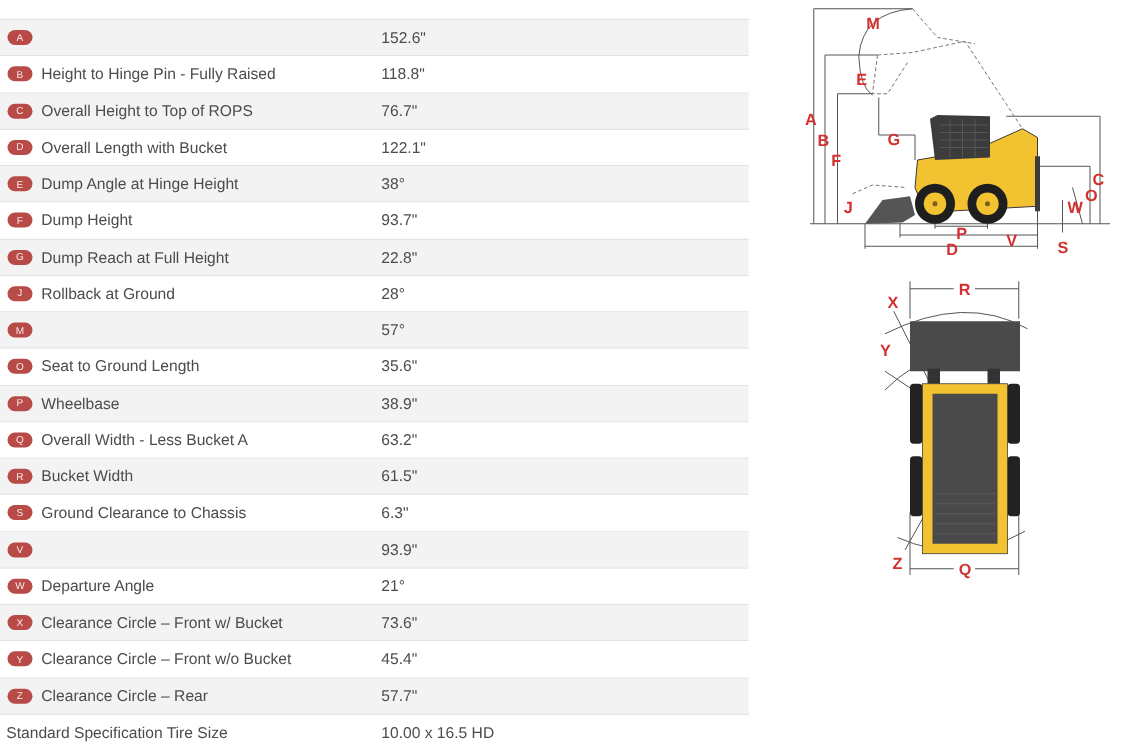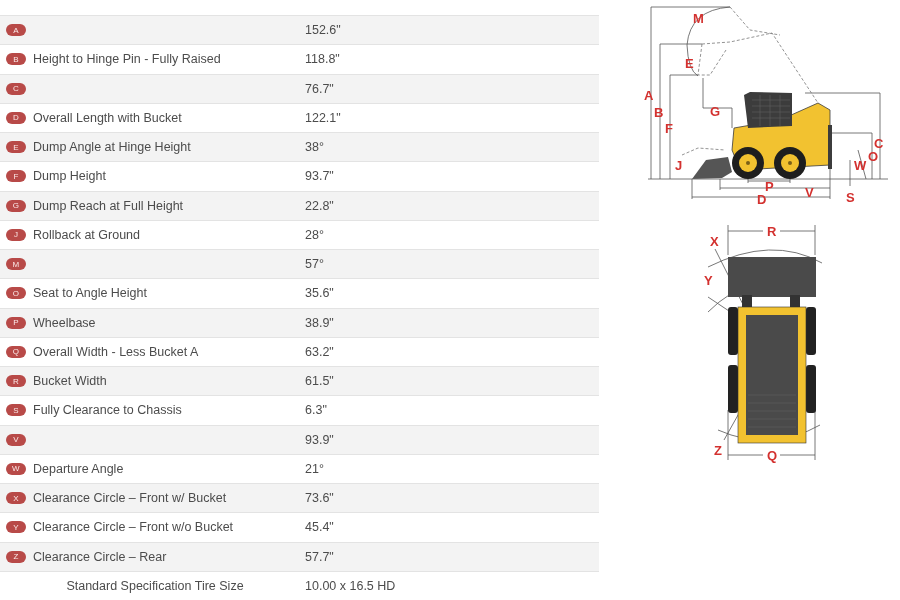--- a/index.html
+++ b/index.html
@@ -5,21 +5,21 @@
   * { box-sizing: border-box; margin: 0; padding: 0; }
   html, body { width: 900px; height: 600px; background: #ffffff; overflow: hidden; }
   body { font-family: "Liberation Sans", "DejaVu Sans", sans-serif; color: #4a4a4a; position: relative; }
   .spec-table { position: absolute; left: 0; top: 15px; width: 599px; border-top: 1px solid #e3e3e3; }
   .row { height: 29.25px; display: flex; align-items: center; border-bottom: 1px solid #e3e3e3; }
   .row:nth-child(odd) { background: #f3f3f3; }
   .row:nth-child(even) { background: #ffffff; }
   .label-cell { width: 305px; display: flex; align-items: center; padding-left: 6px; font-size: 12.5px; color: #4c4c4c; }
   .badge { display: inline-flex; align-items: center; justify-content: center; width: 20px; height: 12px; border-radius: 7px; background: #b84a48; color: #fbe9e8; font-size: 8px; margin-right: 7px; flex-shrink: 0; letter-spacing: 0.2px; }
   .value-cell { font-size: 12.5px; color: #4c4c4c; }
-  .plain .label-cell { padding-left: 5px; justify-content: center; }
+  .plain .label-cell { padding-left: 5px; }
   .diagram { position: absolute; }
   .dlabel { font-family: "Liberation Sans", sans-serif; font-weight: bold; font-size: 13px; fill: #d3312f; }
 </style>
 </head>
 <body>
 
 <div class="spec-table">
   <div class="row">
     <div class="label-cell">
         <span class="badge">A</span>
@@ -29,20 +29,21 @@
   <div class="row">
     <div class="label-cell">
         <span class="badge">B</span>
         <span>Height to Hinge Pin - Fully Raised</span>
       </div>
     <div class="value-cell">118.8"</div>
   </div>
   <div class="row">
     <div class="label-cell">
         <span class="badge">C</span>
+        <span>Overall Height to Top of ROPS</span>
       </div>
     <div class="value-cell">76.7"</div>
   </div>
   <div class="row">
     <div class="label-cell">
         <span class="badge">D</span>
         <span>Overall Length with Bucket</span>
       </div>
     <div class="value-cell">122.1"</div>
   </div>
@@ -76,21 +77,21 @@
   </div>
   <div class="row">
     <div class="label-cell">
         <span class="badge">M</span>
       </div>
     <div class="value-cell">57°</div>
   </div>
   <div class="row">
     <div class="label-cell">
         <span class="badge">O</span>
-        <span>Seat to Angle Height</span>
+        <span>Seat to Ground Length</span>
       </div>
     <div class="value-cell">35.6"</div>
   </div>
   <div class="row">
     <div class="label-cell">
         <span class="badge">P</span>
         <span>Wheelbase</span>
       </div>
     <div class="value-cell">38.9"</div>
   </div>
@@ -104,21 +105,21 @@
   <div class="row">
     <div class="label-cell">
         <span class="badge">R</span>
         <span>Bucket Width</span>
       </div>
     <div class="value-cell">61.5"</div>
   </div>
   <div class="row">
     <div class="label-cell">
         <span class="badge">S</span>
-        <span>Fully Clearance to Chassis</span>
+        <span>Ground Clearance to Chassis</span>
       </div>
     <div class="value-cell">6.3"</div>
   </div>
   <div class="row">
     <div class="label-cell">
         <span class="badge">V</span>
       </div>
     <div class="value-cell">93.9"</div>
   </div>
   <div class="row">

